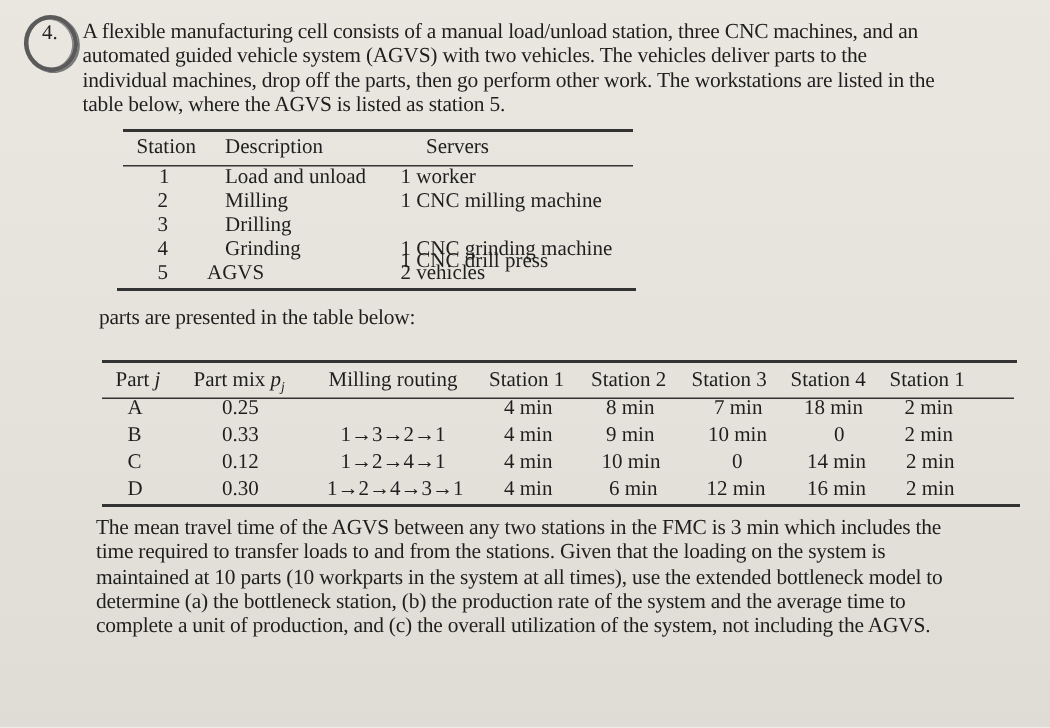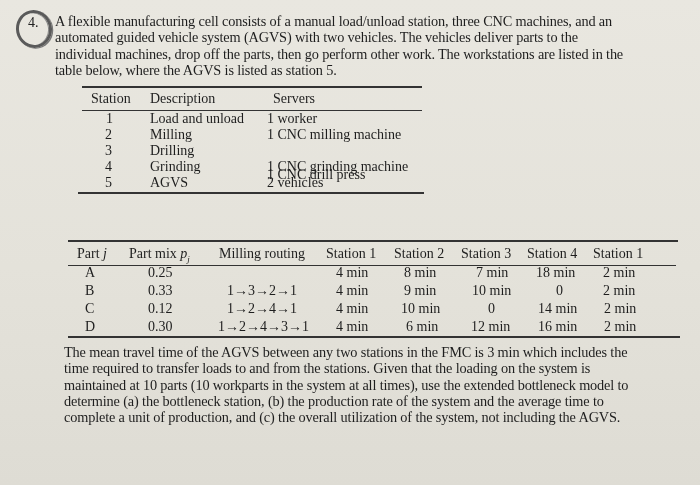--- a/index.html
+++ b/index.html
@@ -47,21 +47,21 @@
     <span class="qnum">4.</span>
   </div>
 
   <div class="para p1"><div>A flexible manufacturing cell consists of a manual load/unload station, three CNC machines, and an</div><div>automated guided vehicle system (AGVS) with two vehicles. The vehicles deliver parts to the</div><div>individual machines, drop off the parts, then go perform other work. The workstations are listed in the</div><div>table below, where the AGVS is listed as station 5.</div></div>
 
   <div class="t1">
     <div class="rule" style="left:0;top:0;width:340px;"></div>
     <div class="t1-row" style="top:5px;width:340px;">
       <span class="cell" style="left:9px;">Station</span>
       <span class="cell" style="left:68px;">Description</span>
-      <span class="cell" style="left:191px;">Servers</span>
+      <span class="cell" style="left:202px;">Servers</span>
     </div>
     <div class="rule thin" style="left:0;top:24px;width:340px;"></div>
 
     <div class="t1-row" style="top:25px;width:340px;">
       <span class="cell" style="left:24px;">1</span>
       <span class="cell" style="left:68px;">Load and unload</span>
       <span class="cell" style="left:185px;">1 worker</span>
     </div>
     <div class="t1-row" style="top:41px;width:340px;">
       <span class="cell" style="left:23px;">2</span>
@@ -73,27 +73,27 @@
       <span class="cell" style="left:68px;">Drilling</span>
       <span class="cell" style="left:185px;margin-top:24px;">1 CNC drill press</span>
     </div>
     <div class="t1-row" style="top:73px;width:340px;">
       <span class="cell" style="left:23px;">4</span>
       <span class="cell" style="left:68px;">Grinding</span>
       <span class="cell" style="left:185px;">1 CNC grinding machine</span>
     </div>
     <div class="t1-row" style="top:89px;width:340px;">
       <span class="cell" style="left:23px;">5</span>
-      <span class="cell" style="left:68px;">AGVS</span>
+      <span class="cell" style="left:56px;">AGVS</span>
       <span class="cell" style="left:185px;">2 vehicles</span>
     </div>
     <div class="rule" style="left:-4px;top:106px;width:346px;"></div>
   </div>
 
-  <div class="para p2"></div>
+  <div class="para p2"><div>parts are presented in the table below:</div></div>
 
   <div class="t2">
     <div class="rule" style="left:0;top:0;width:610px;"></div>
     <div class="t1-row" style="top:6px;width:610px;">
       <span class="cell" style="left:9px;"><span>Part </span><i>j</i></span>
       <span class="cell" style="left:61px;"><span>Part mix </span><i>p</i><sub style="font-size:9px;font-style:italic;">j</sub></span>
       <span class="cell" style="left:151px;">Milling routing</span>
       <span class="cell" style="left:258px;">Station 1</span>
       <span class="cell" style="left:326px;">Station 2</span>
       <span class="cell" style="left:393px;">Station 3</span>

